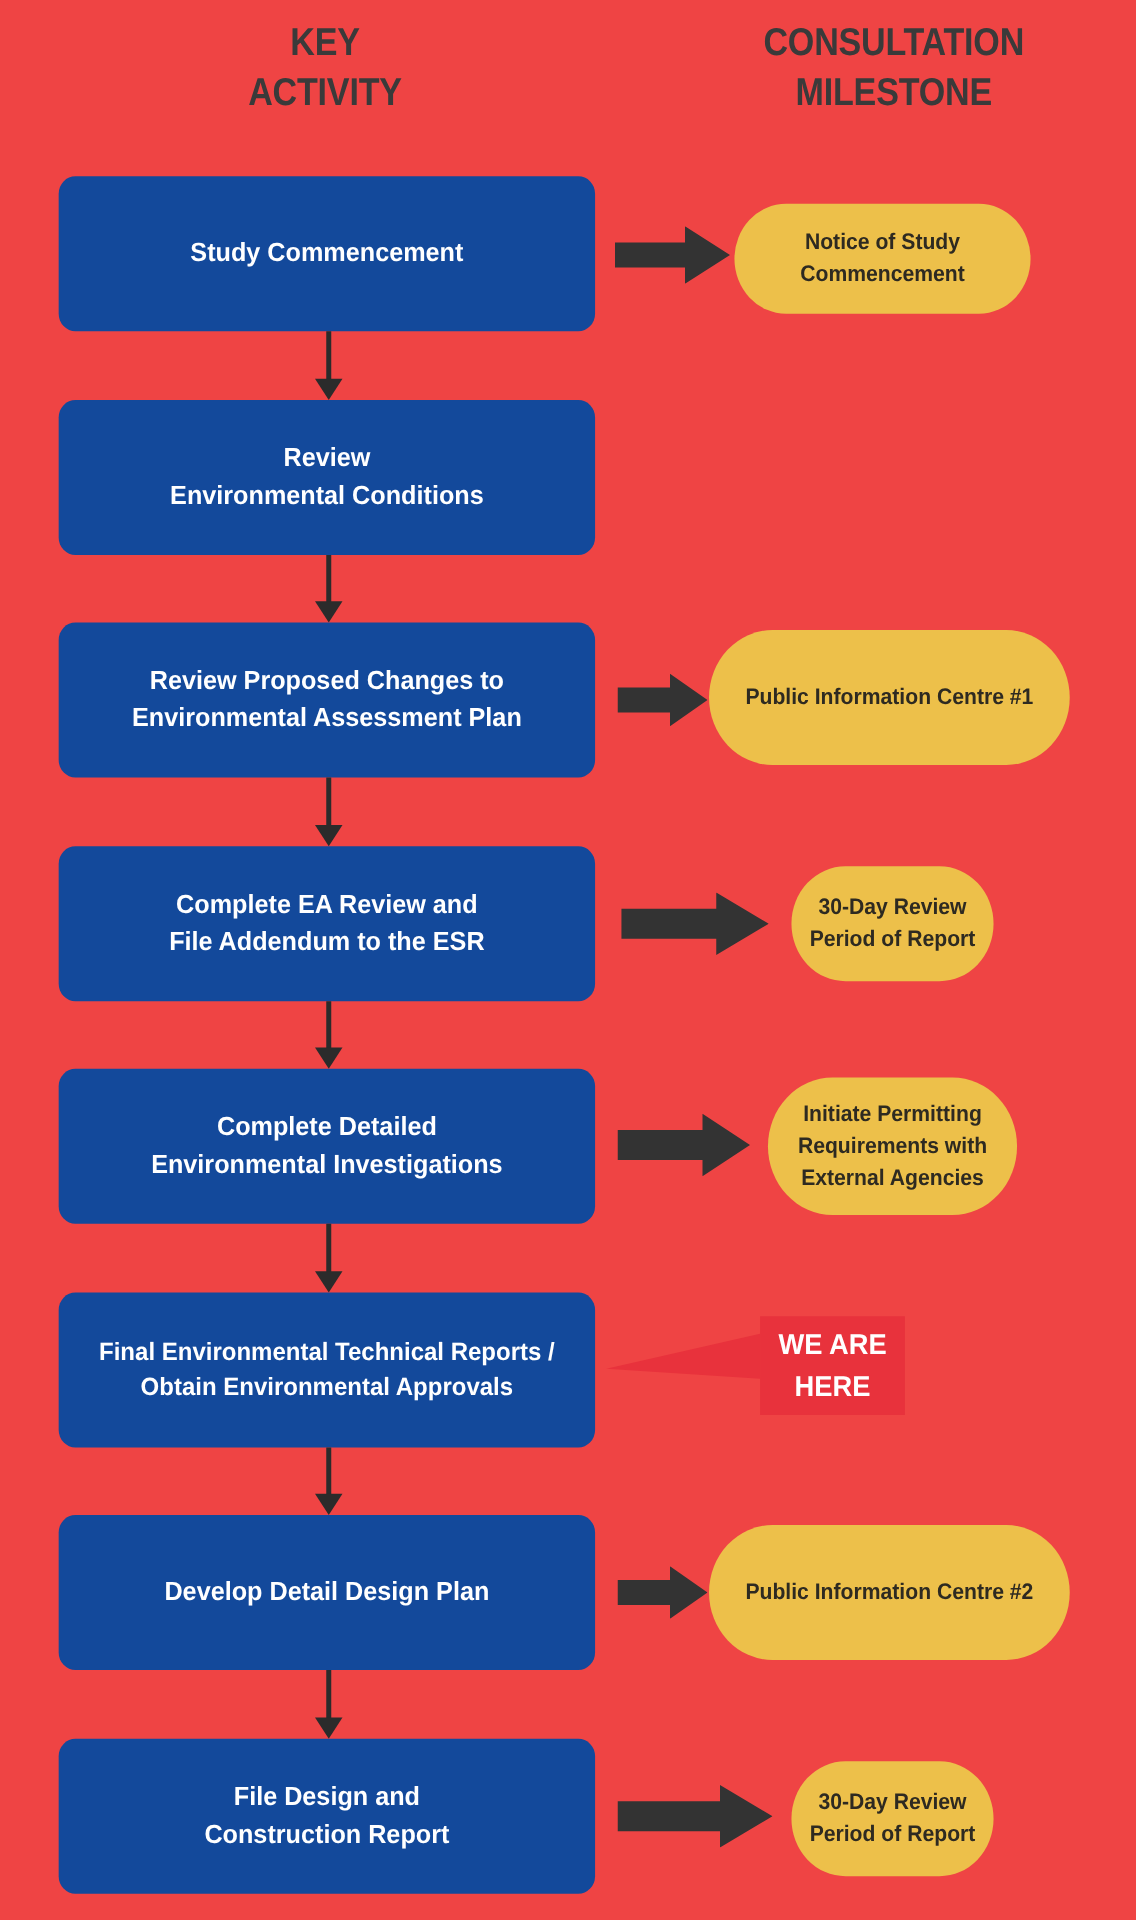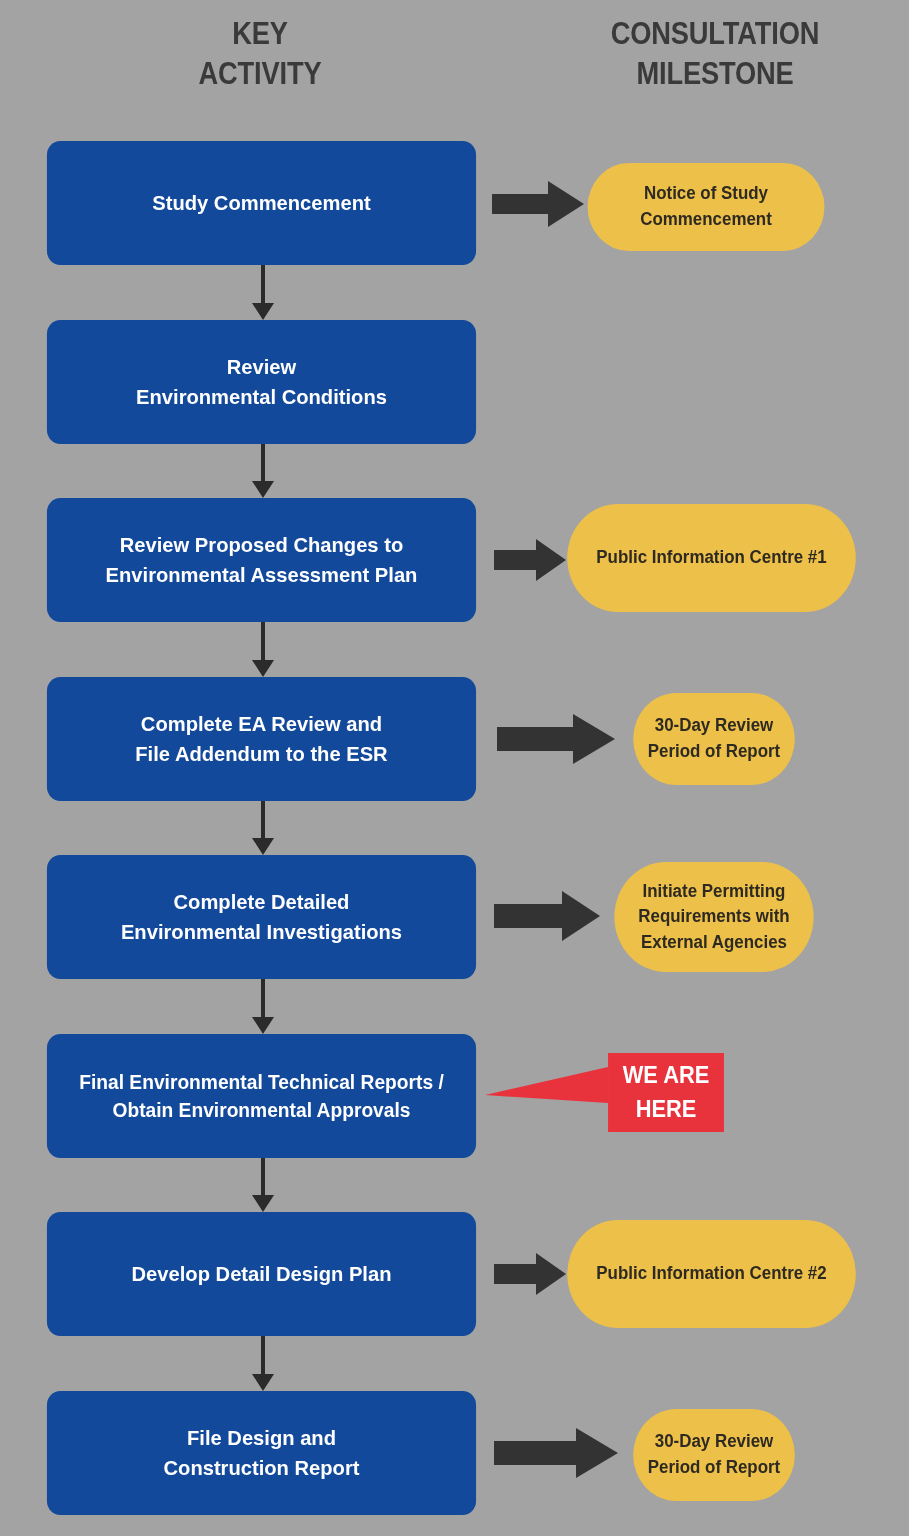--- a/index.html
+++ b/index.html
@@ -7,21 +7,21 @@
     padding: 0;
     background: #ffffff;
   }
   body {
     font-family: "Liberation Sans", sans-serif;
   }
   #canvas {
     position: relative;
     width: 909px;
     height: 1536px;
-    background: #a3a3a3;
+    background: #ef4444;
     overflow: hidden;
   }
 
   
   .col-header {
     position: absolute;
     text-align: center;
     color: #3a3a3a;
     font-weight: bold;
     font-size: 31px;

